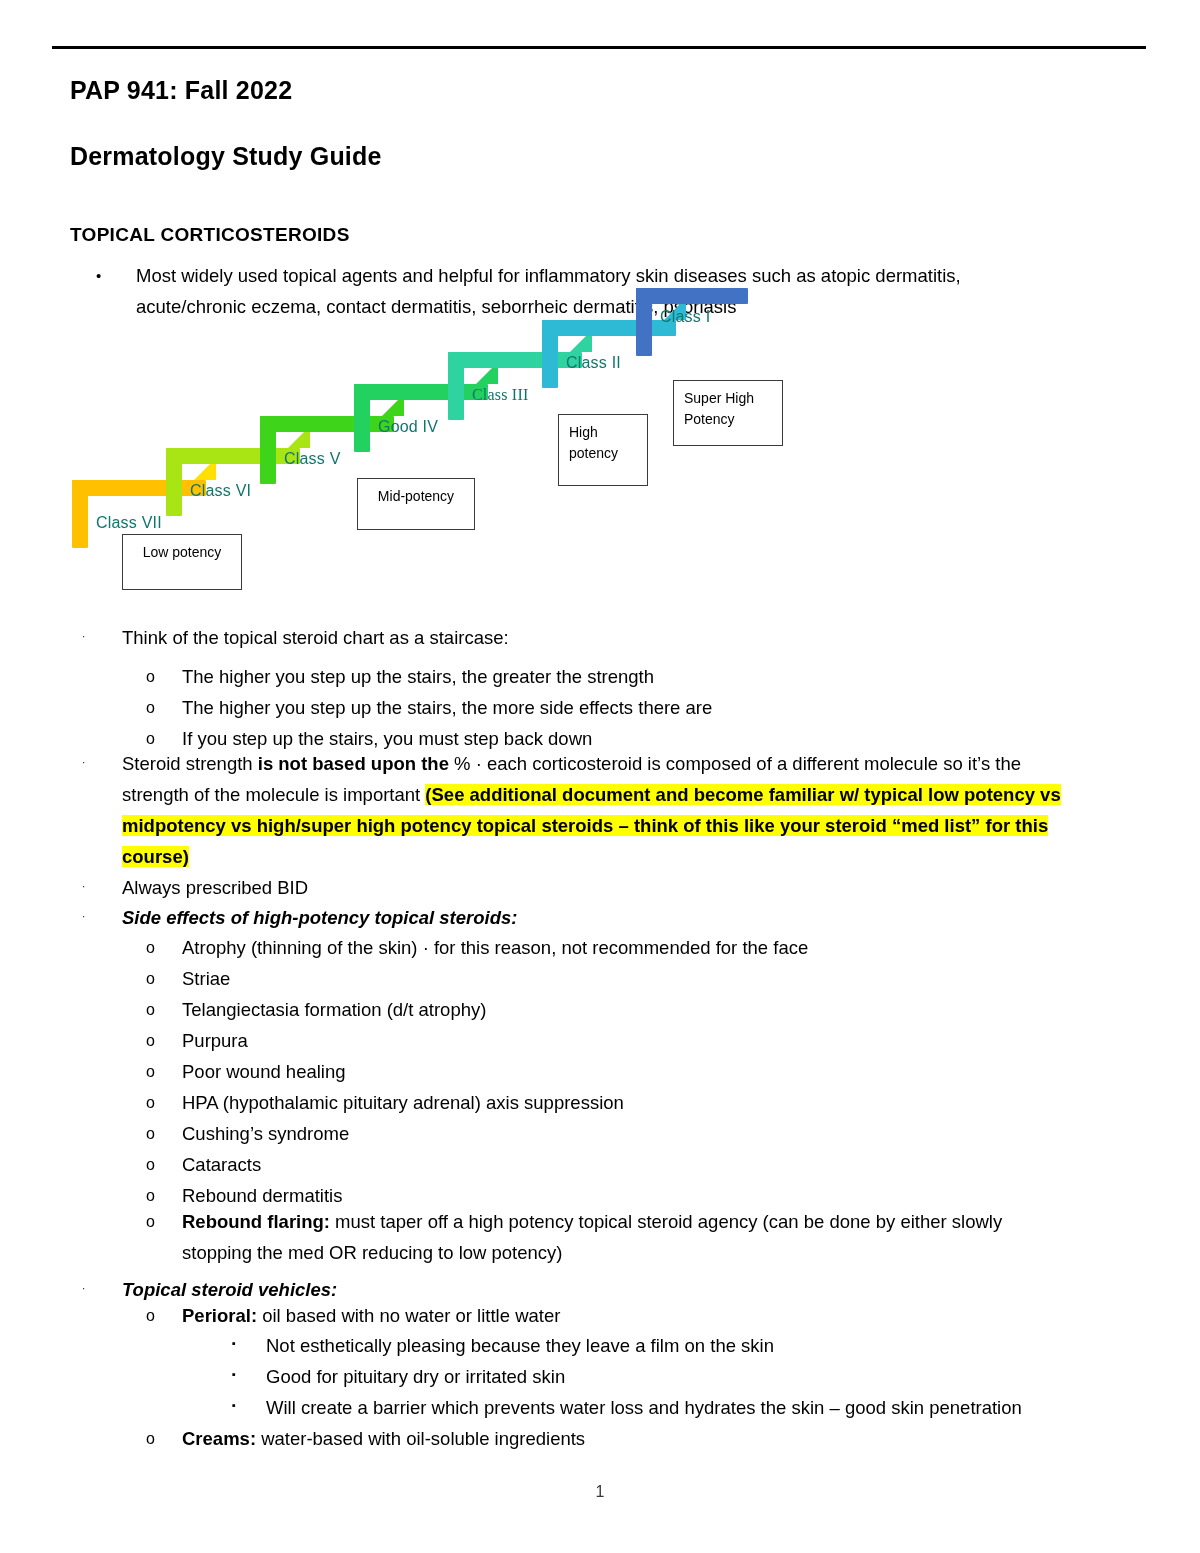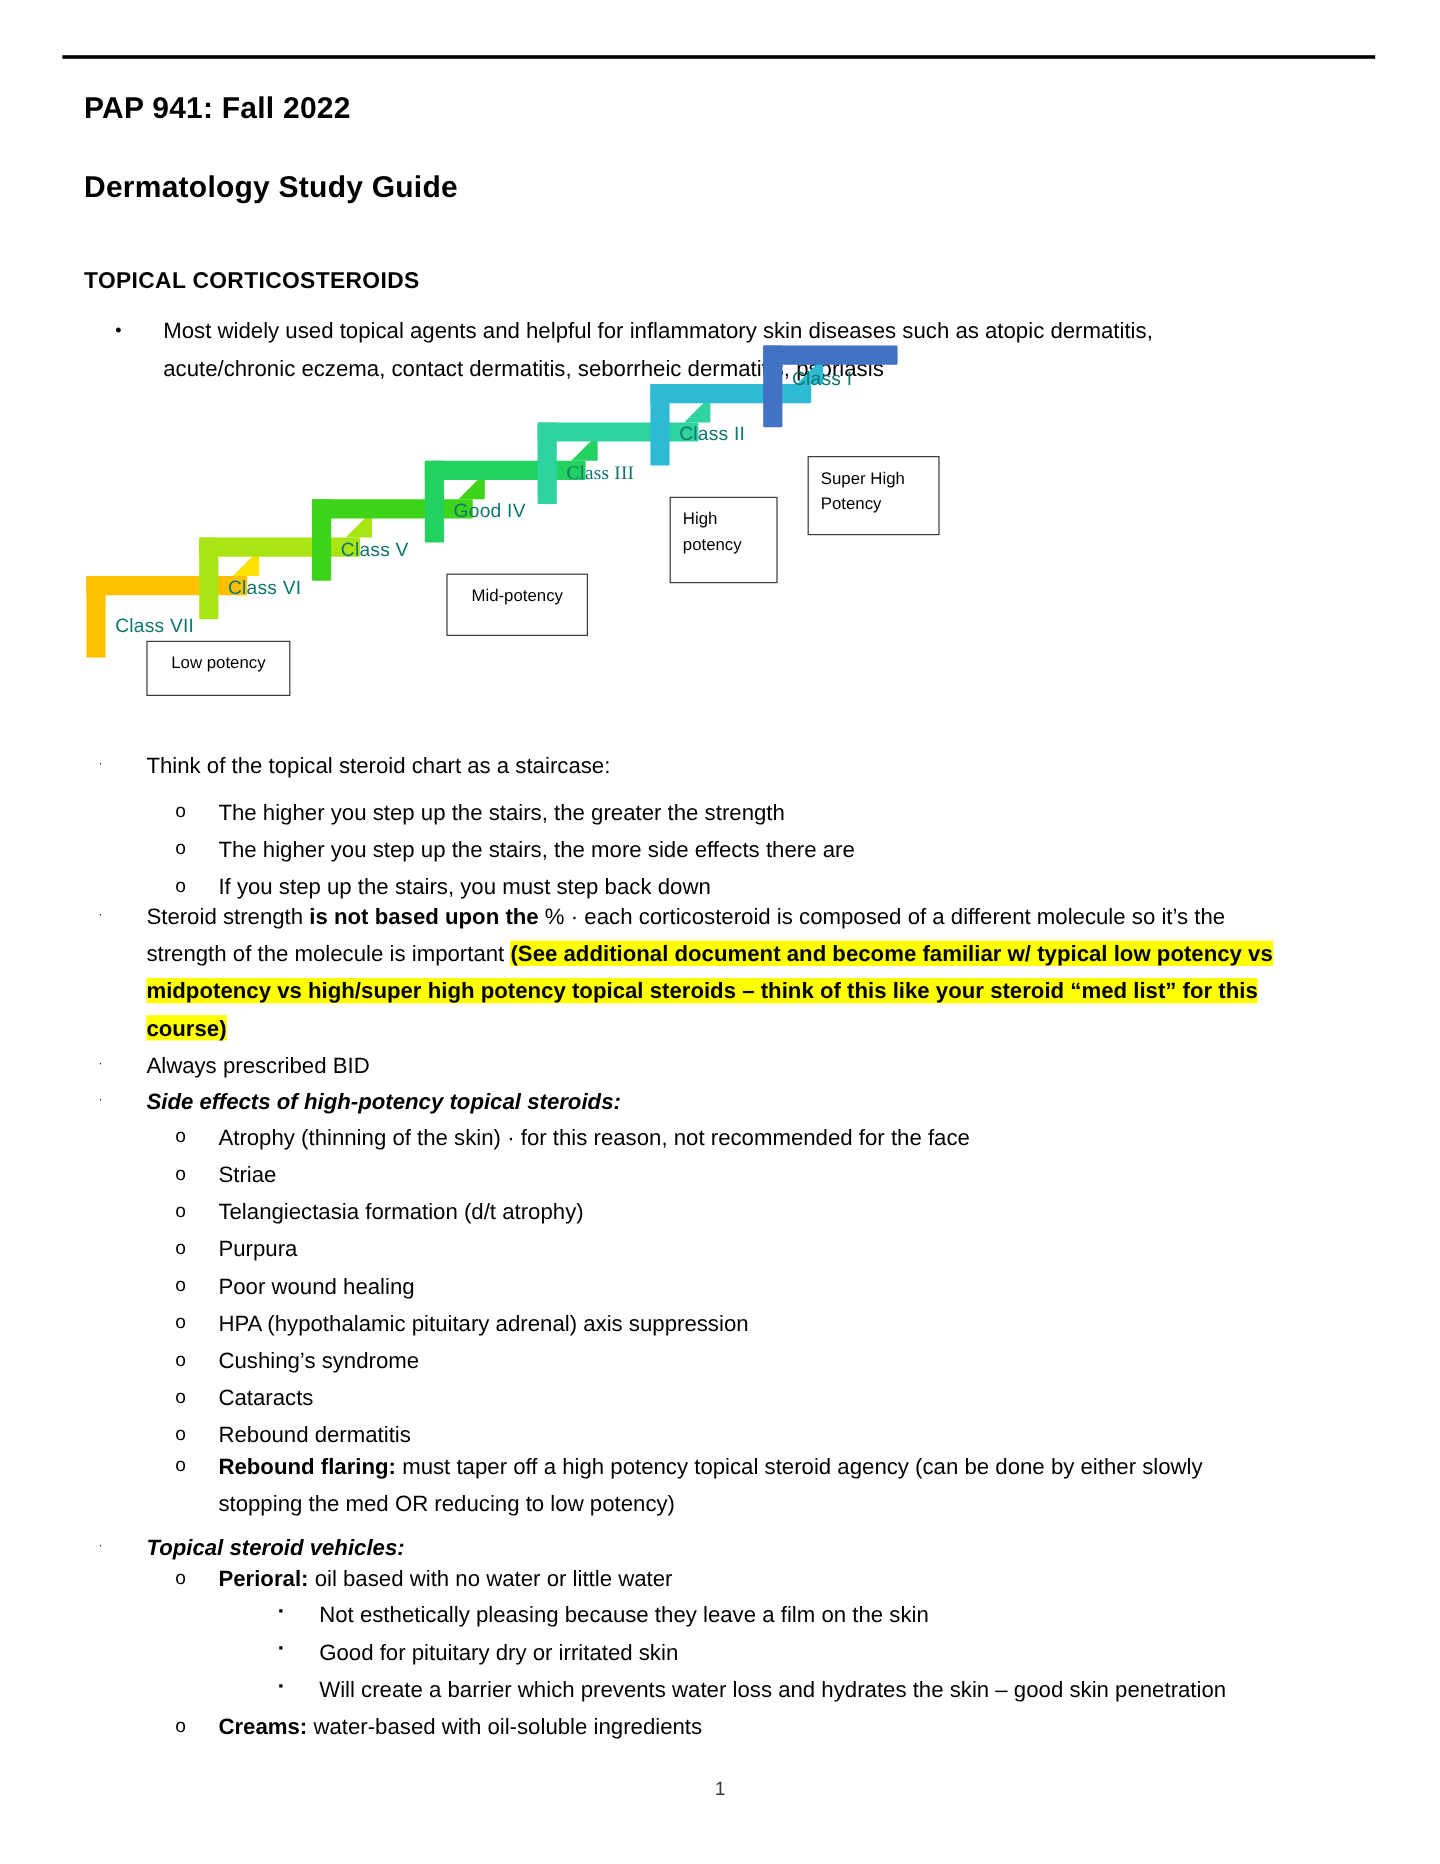--- a/index.html
+++ b/index.html
@@ -192,25 +192,25 @@
       <div class="lbl" style="left:24px; top:34px;">Class II</div>
     </div>
     <div class="tri" style="position:absolute; left:604px; top:-32px; width:0;height:0;border-left:22px solid transparent; border-bottom:22px solid #2EBAD4;"></div>
 
     <div class="step" style="left:576px; top:-42px;">
       <div class="tread" style="width:112px; background:#4272C4;"></div>
       <div class="riser" style="background:#4272C4;"></div>
       <div class="lbl" style="left:24px; top:20px;">Class I</div>
     </div>
 
-    <div class="potbox" style="left:62px; top:204px; width:120px; height:46px; text-align:center;">
+    <div class="potbox" style="left:62px; top:204px; width:120px; height:56px; text-align:center;">
       <span>Low potency</span>
     </div>
 
-    <div class="potbox" style="left:312px; top:148px; width:118px; height:52px; text-align:center;">
+    <div class="potbox" style="left:297px; top:148px; width:118px; height:52px; text-align:center;">
       <span>Mid-potency</span>
     </div>
 
     <div class="potbox" style="left:498px; top:84px; width:90px; height:72px;">
       <div>High</div>
       <div>potency</div>
     </div>
 
     <div class="potbox" style="left:613px; top:50px; width:110px; height:66px;">
       <div>Super High</div>

